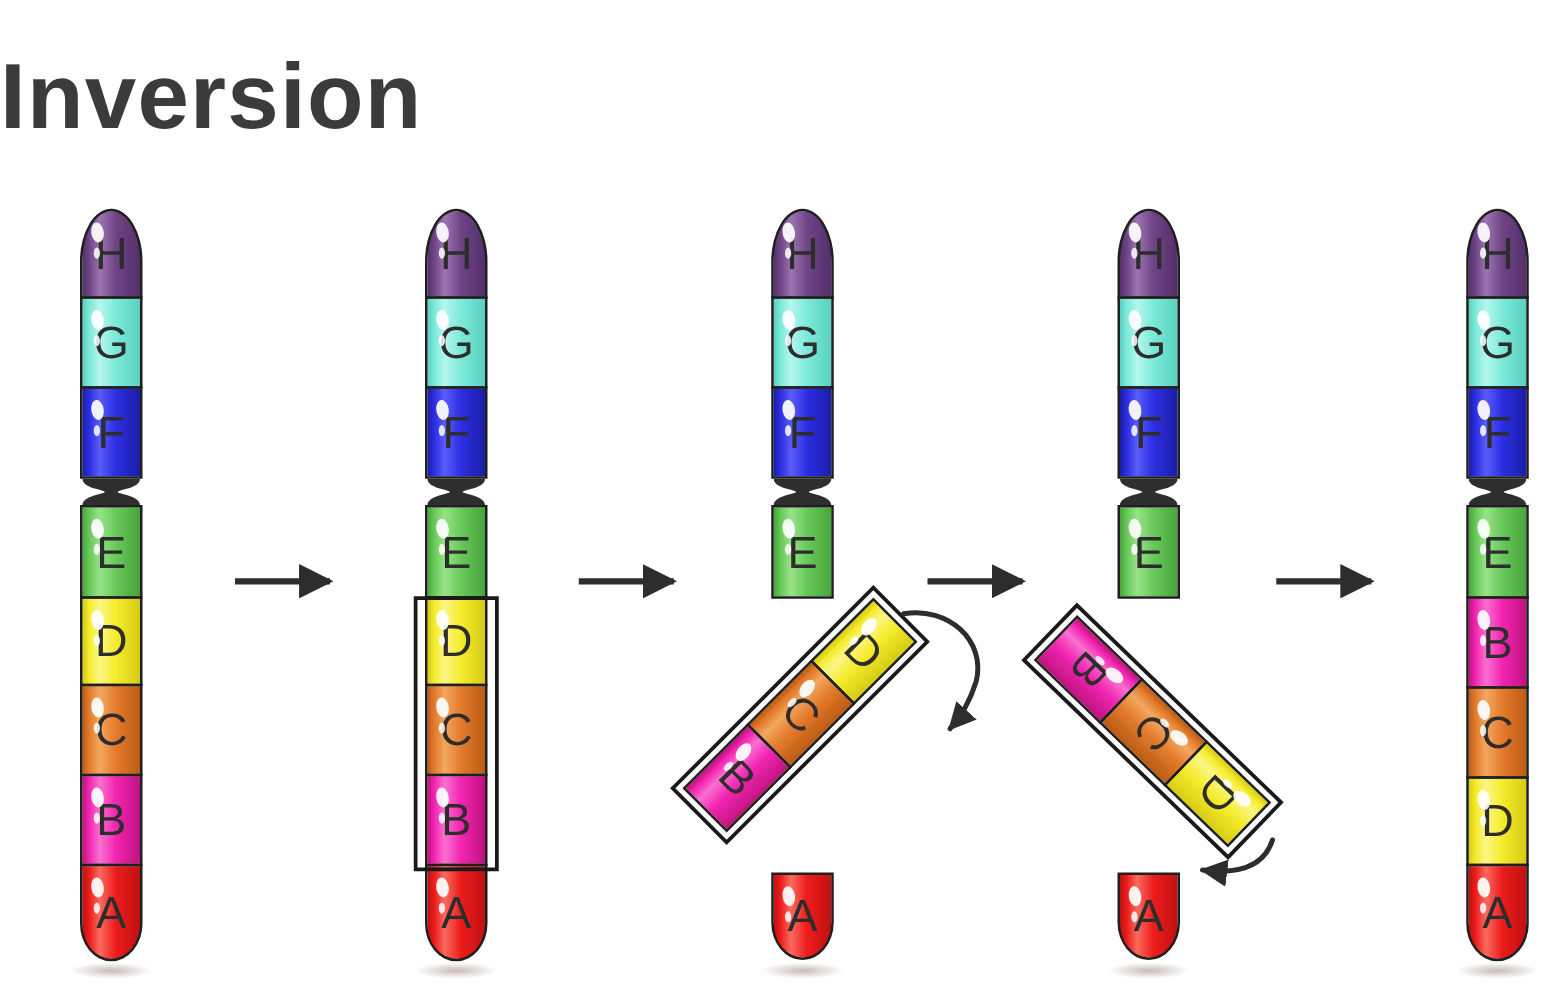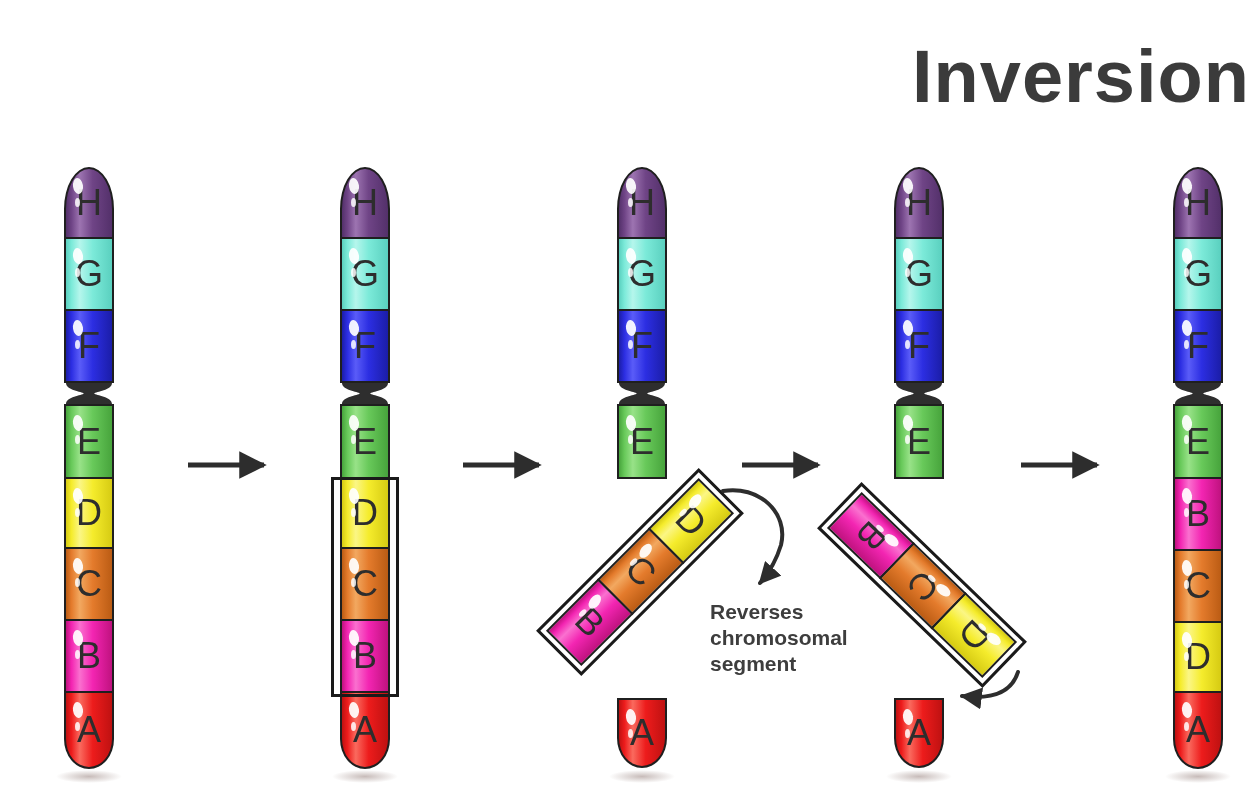--- a/index.html
+++ b/index.html
@@ -2,21 +2,21 @@
 <html><head>
 <meta charset="utf-8">
 <style>
   html,body{margin:0;padding:0;background:#ffffff;}
   .canvas{
     position:relative;width:1250px;height:803px;overflow:hidden;background:#ffffff;
     font-family:"Liberation Sans",sans-serif;
   }
   .title{
     position:absolute;top:34px;left:0;width:100%;margin:0;
-    text-align:right;font-size:74px;font-weight:bold;letter-spacing:1px;
+    text-align:left;font-size:74px;font-weight:bold;letter-spacing:1px;
   }
   .annotation{
     position:absolute;left:710px;top:599px;
     font-size:21px;line-height:26px;font-weight:bold;white-space:pre-line;
   }
   .chromosome{position:absolute;width:50px;z-index:3;}
   .seg{
     position:relative;width:50px;box-sizing:border-box;border:2px solid #1f1f1f;
     display:flex;align-items:center;justify-content:center;
   }
@@ -37,23 +37,20 @@
   .detached .stack{position:absolute;left:4px;top:4px;width:50px;}
   .floating-tail{position:absolute;z-index:3;}
   .shadow{position:absolute;width:66px;height:13px;border-radius:50%;z-index:1;}
   #arrows-overlay{position:absolute;left:0;top:0;z-index:6;pointer-events:none;}
 </style>
 </head>
 <body>
 
 <div class="canvas">
   <h1 class="title" style="color: rgb(59, 59, 59);">Inversion</h1>
-  <div class="annotation" style="color: rgb(61, 61, 61);">Reverses
-chromosomal
-segment</div>
   <div id="stages">
       <div class="shadow" style="left: 56px; top: 770px; background: radial-gradient(closest-side, rgba(95, 62, 55, 0.35), rgba(95, 62, 55, 0) 100%);"></div>
       <div class="chromosome" style="left: 64px; top: 167px;">
         <div class="seg cap-top" style="height: 72px; border-color: rgb(31, 31, 31); background: linear-gradient(90deg, rgb(83, 48, 106) 0%, rgb(111, 68, 134) 12%, rgb(157, 116, 177) 30%, rgb(111, 68, 134) 58%, rgb(83, 48, 106) 100%);">
           <span class="hl1"></span>
           <span class="hl2"></span>
           <span class="seg-letter" style="color: rgb(45, 45, 45);">H</span>
         </div>
         <div class="seg stacked" style="height: 74px; border-color: rgb(31, 31, 31); background: linear-gradient(90deg, rgb(90, 208, 191) 0%, rgb(124, 234, 217) 12%, rgb(181, 246, 236) 30%, rgb(124, 234, 217) 58%, rgb(90, 208, 191) 100%);">
           <span class="hl1"></span>

